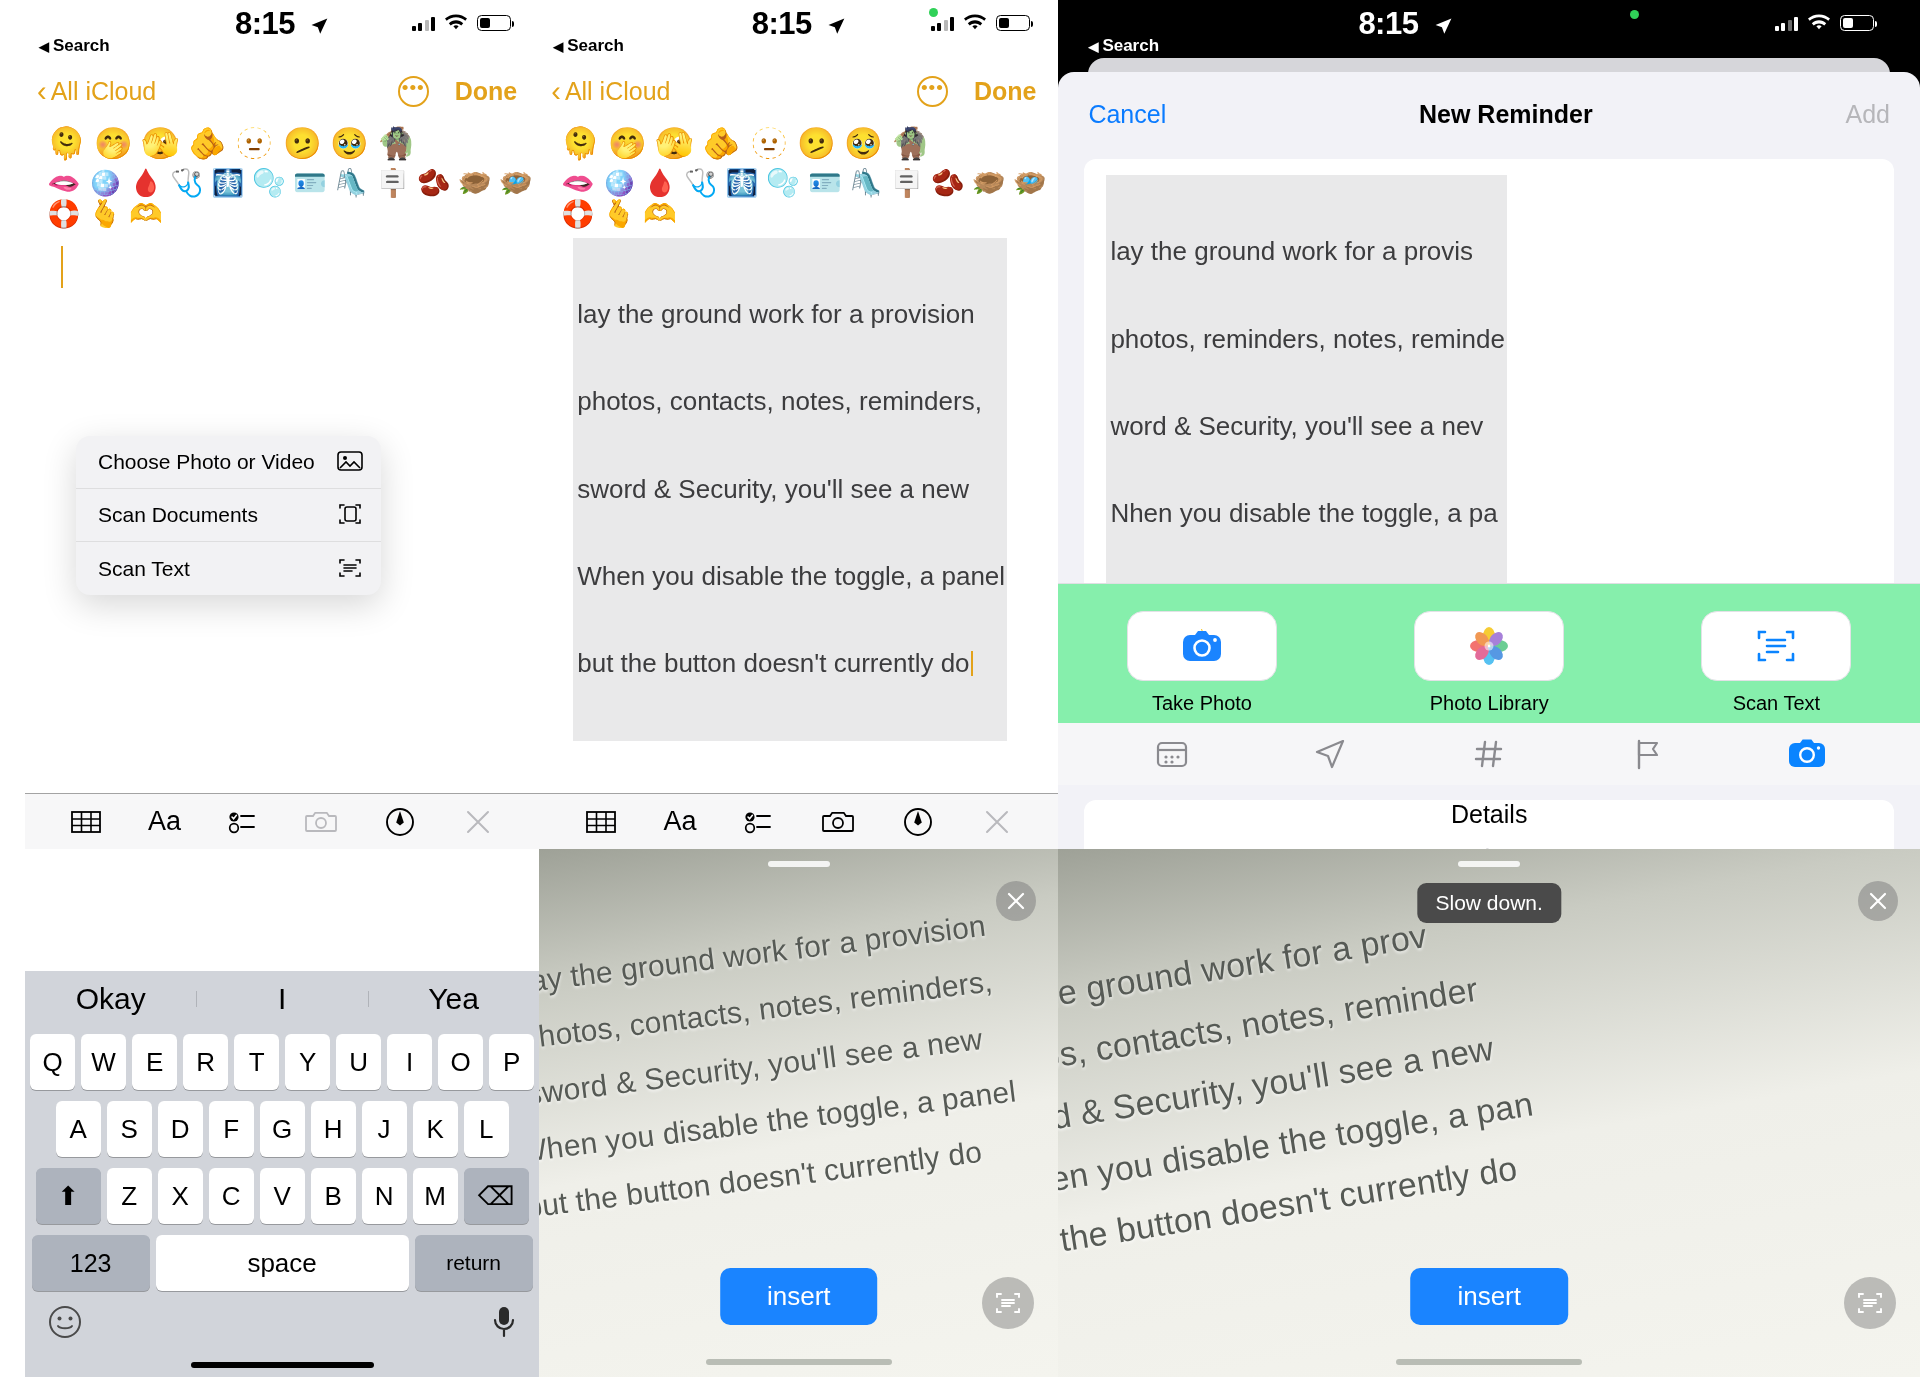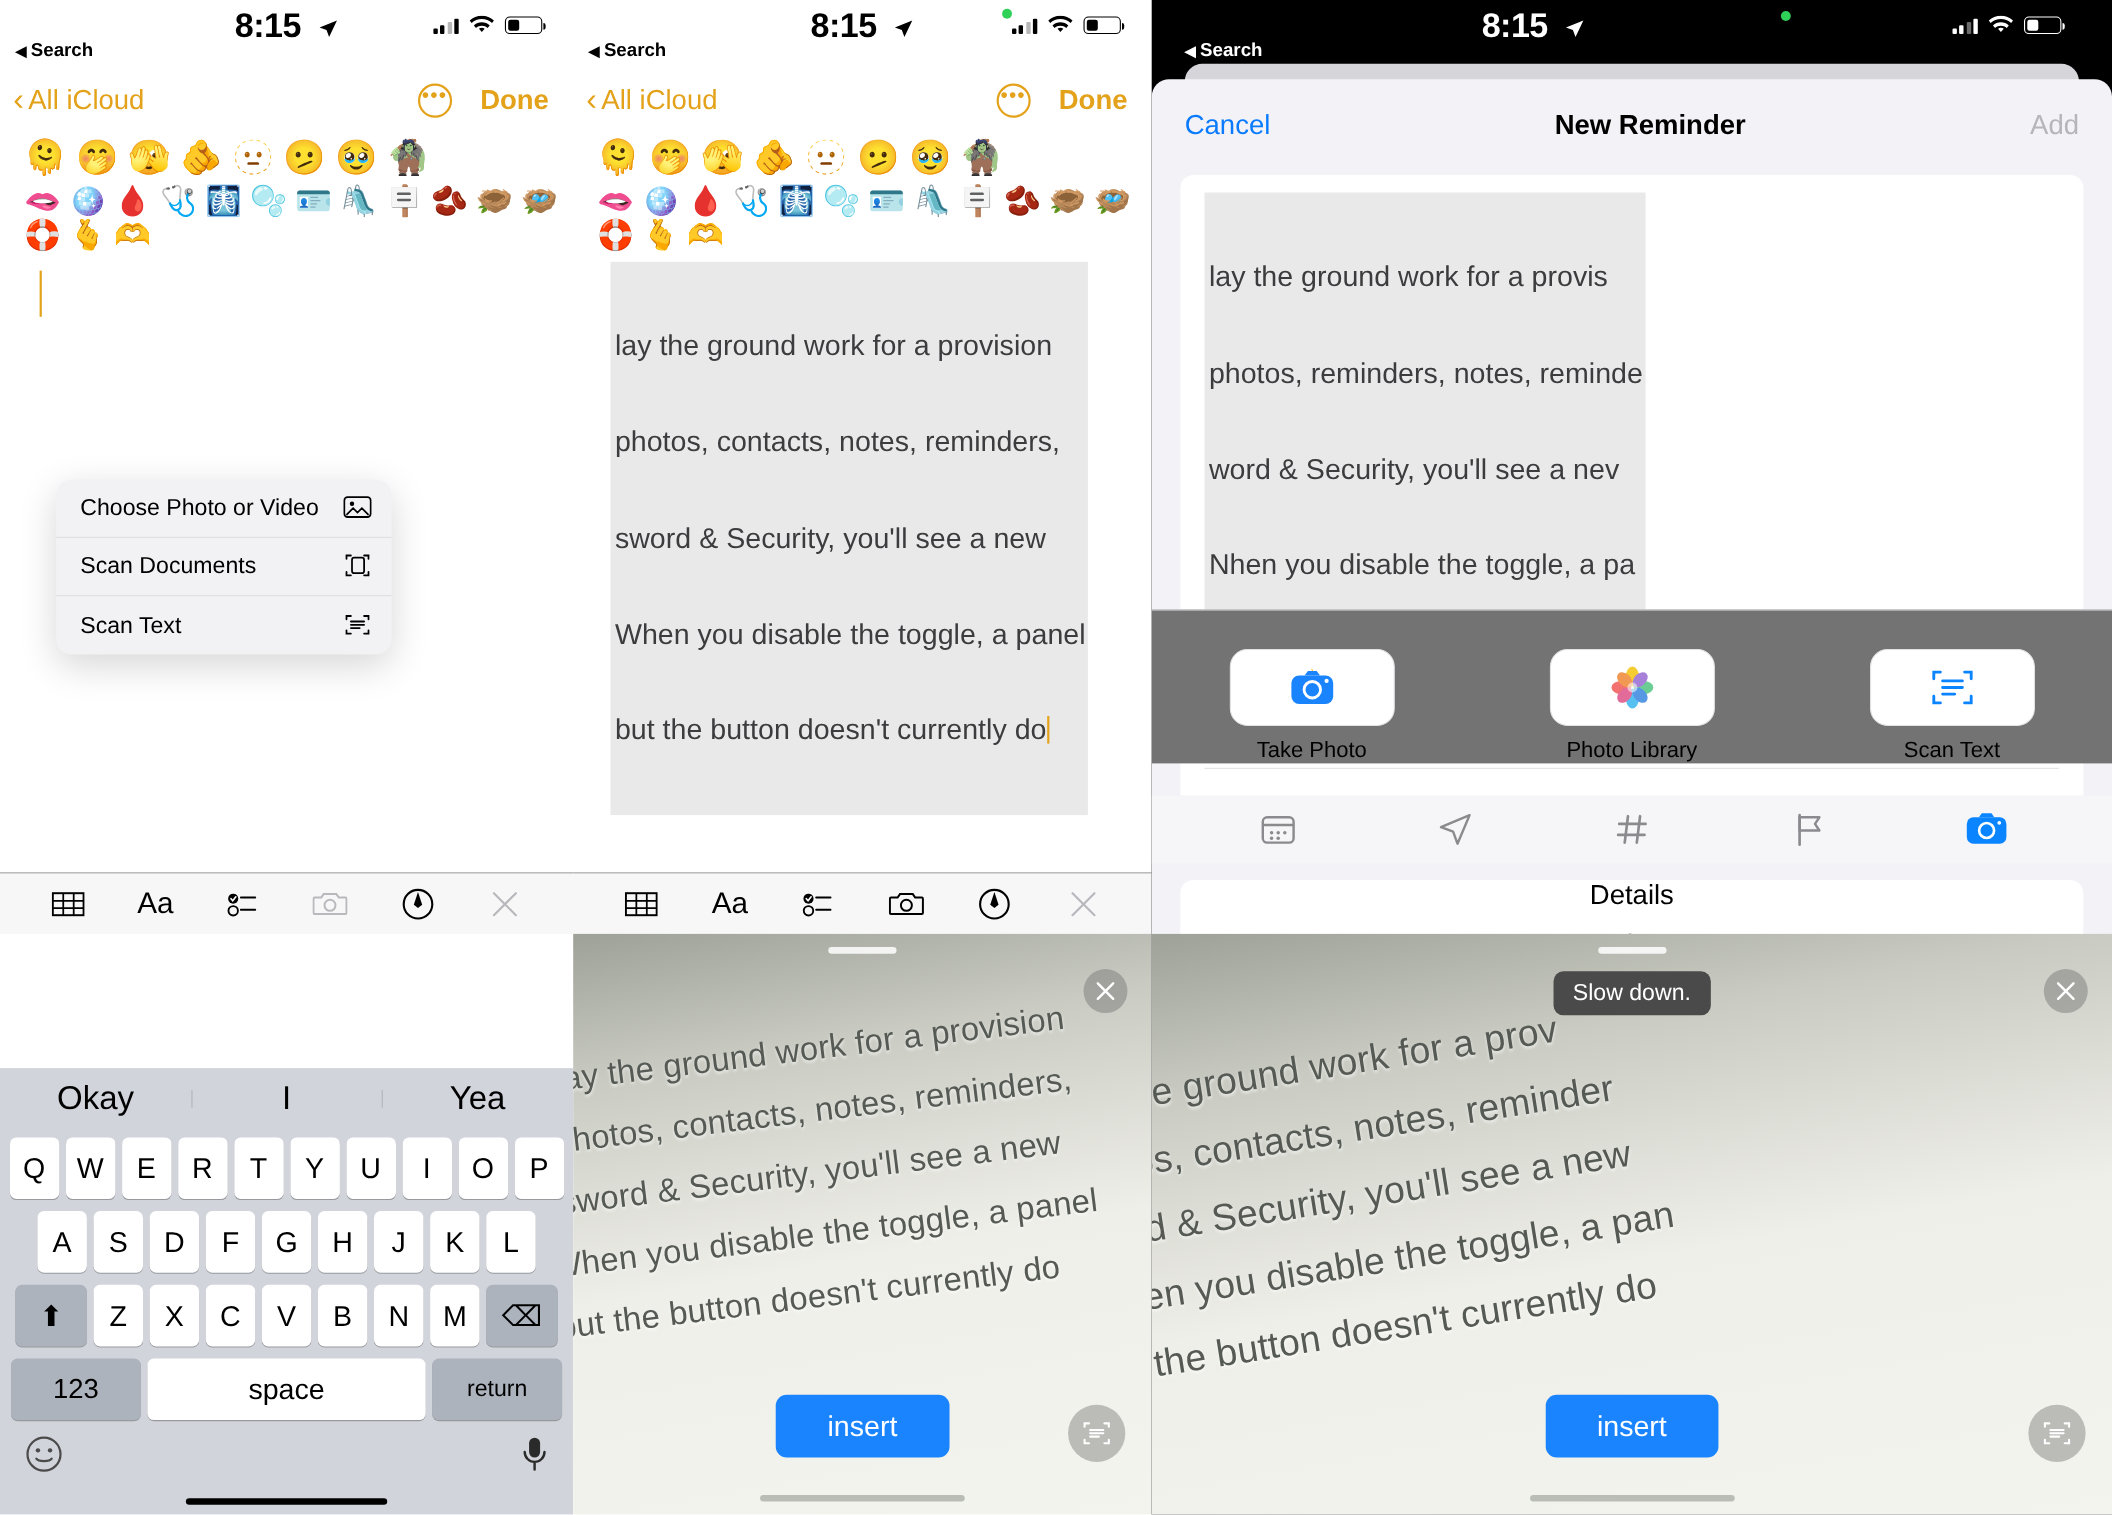--- a/index.html
+++ b/index.html
@@ -2,21 +2,21 @@
 <html><head>
 <meta charset="utf-8">
 <style>
   * { box-sizing: border-box; margin: 0; padding: 0; }
   html, body {
     width: 1920px; height: 1377px;
     background: #ffffff;
     font-family: "Liberation Sans", sans-serif;
     overflow: hidden;
   }
-  .board { position: relative; width: 1920px; height: 1377px; display: flex; }
+  .board { position: relative; width: 1920px; height: 1377px; display: flex; padding-left: 25px; }
 
   
   .panel { position: relative; height: 1377px; overflow: hidden; background:#fff; }
   .p1 { width: 521px; }
   .p2 { width: 526px; }
   .p3 { width: 873px; }
 
   
   .statusbar { position: relative; height: 66px; }
   .sb-time {
@@ -180,23 +180,23 @@
   .rem-divider { height:1px; background:#e4e4e7; margin: 20px 0 0; }
   .details-card {
     margin: 28px 26px 0; background:#fff; border-radius:12px;
     display:flex;align-items:center;justify-content:space-between;
     padding: 0 22px; height: 66px; font-size:25px; color:#000;flex-direction:column;
   }
   .details-card .chev { color:#c2c2c6; font-size:24px; }
   .ghost-card { margin: 12px 26px 0; height: 26px; background:#fff; border-radius:12px 12px 0 0; }
 
   .share-row {
-    position:absolute; left:0; right:0; top:554px; height:140px;
-    background:#737373; border-top:1px solid #dfdfe3;
-    display:flex; align-items:flex-end; justify-content:space-around; padding-top:18px;
+    position:absolute; left:0; right:0; top:583px; height:140px;
+    background:#86efac; border-top:1px solid #dfdfe3;
+    display:flex; align-items:center; justify-content:space-around; padding-top:18px;
   }
   .share-tile { width:150px; text-align:center; }
   .tile-box {
     width:150px;height:70px;background:#fff;border:1px solid #e2e2e6;border-radius:16px;
     display:flex;align-items:center;justify-content:center; margin: 0 auto 11px;
   }
   .tile-label { font-size:20px; color:#000; }
 
   .icon-bar {
     position:absolute; left:0; right:0; top:723px; height:62px;

